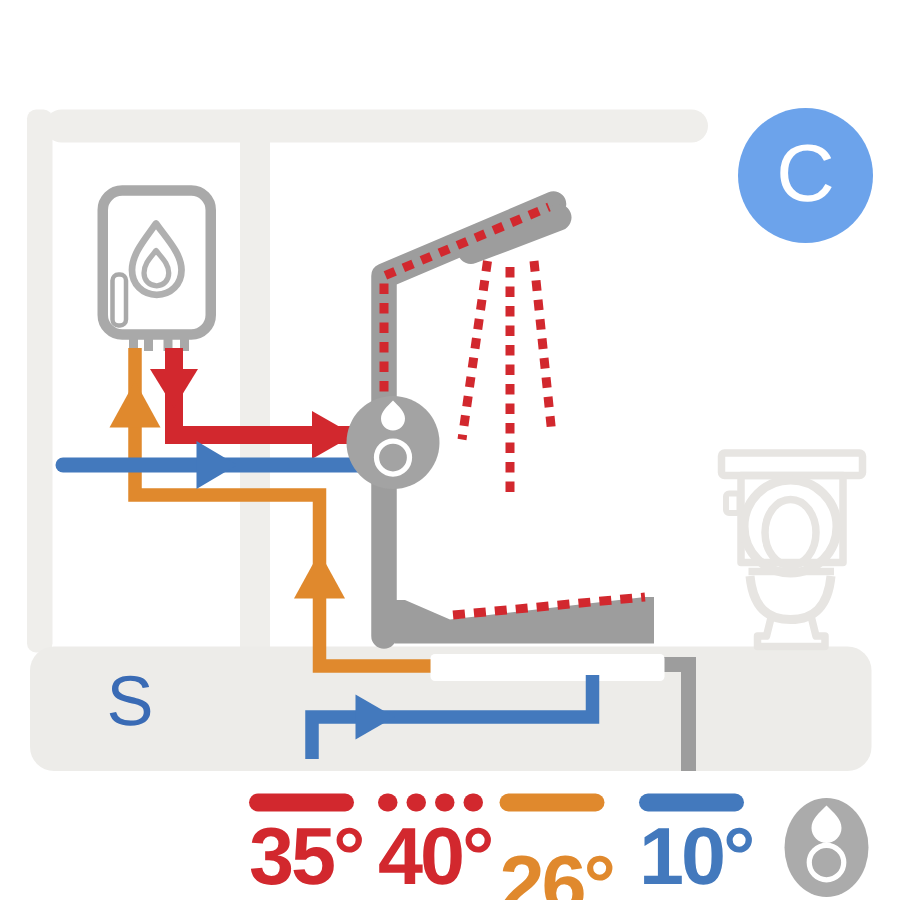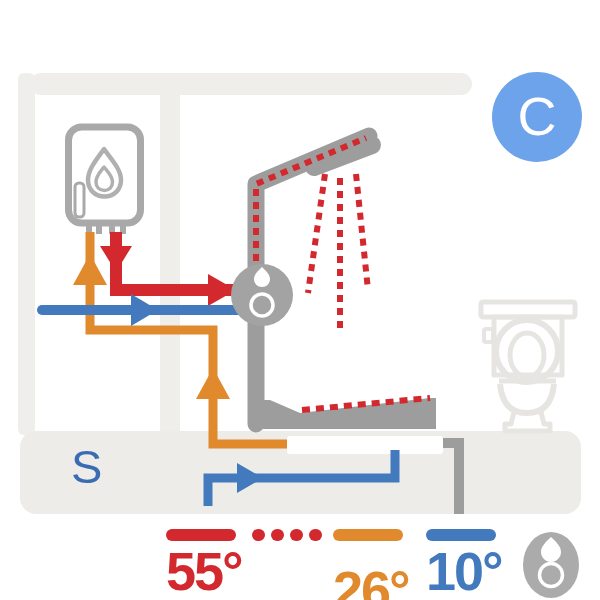--- a/index.html
+++ b/index.html
@@ -126,29 +126,30 @@
   <div class="brand-logo">
     <span>C</span>
   </div>
 
   <div class="product-logo">
     <span class="p1">S</span>
   </div>
 
   <div class="legend-item li-55">
     <div class="bar bg-red"></div>
-    <div class="legend-label c-red"><span>55</span><span class="unit">°</span></div>
+    <div class="legend-label c-red"><span>35</span><span class="unit">°</span></div>
   </div>
   <div class="legend-item li-40">
     <div class="bar dashed">
         <span></span>
         <span></span>
         <span></span>
         <span></span>
       </div>
+    <div class="legend-label c-red"><span>40</span><span class="unit">°</span></div>
   </div>
   <div class="legend-item li-26">
     <div class="bar bg-orange"></div>
     <div class="legend-label c-orange"><span>26</span><span class="unit">°</span></div>
   </div>
   <div class="legend-item li-10">
     <div class="bar bg-blue"></div>
     <div class="legend-label c-blue"><span>10</span><span class="unit">°</span></div>
   </div>
 

